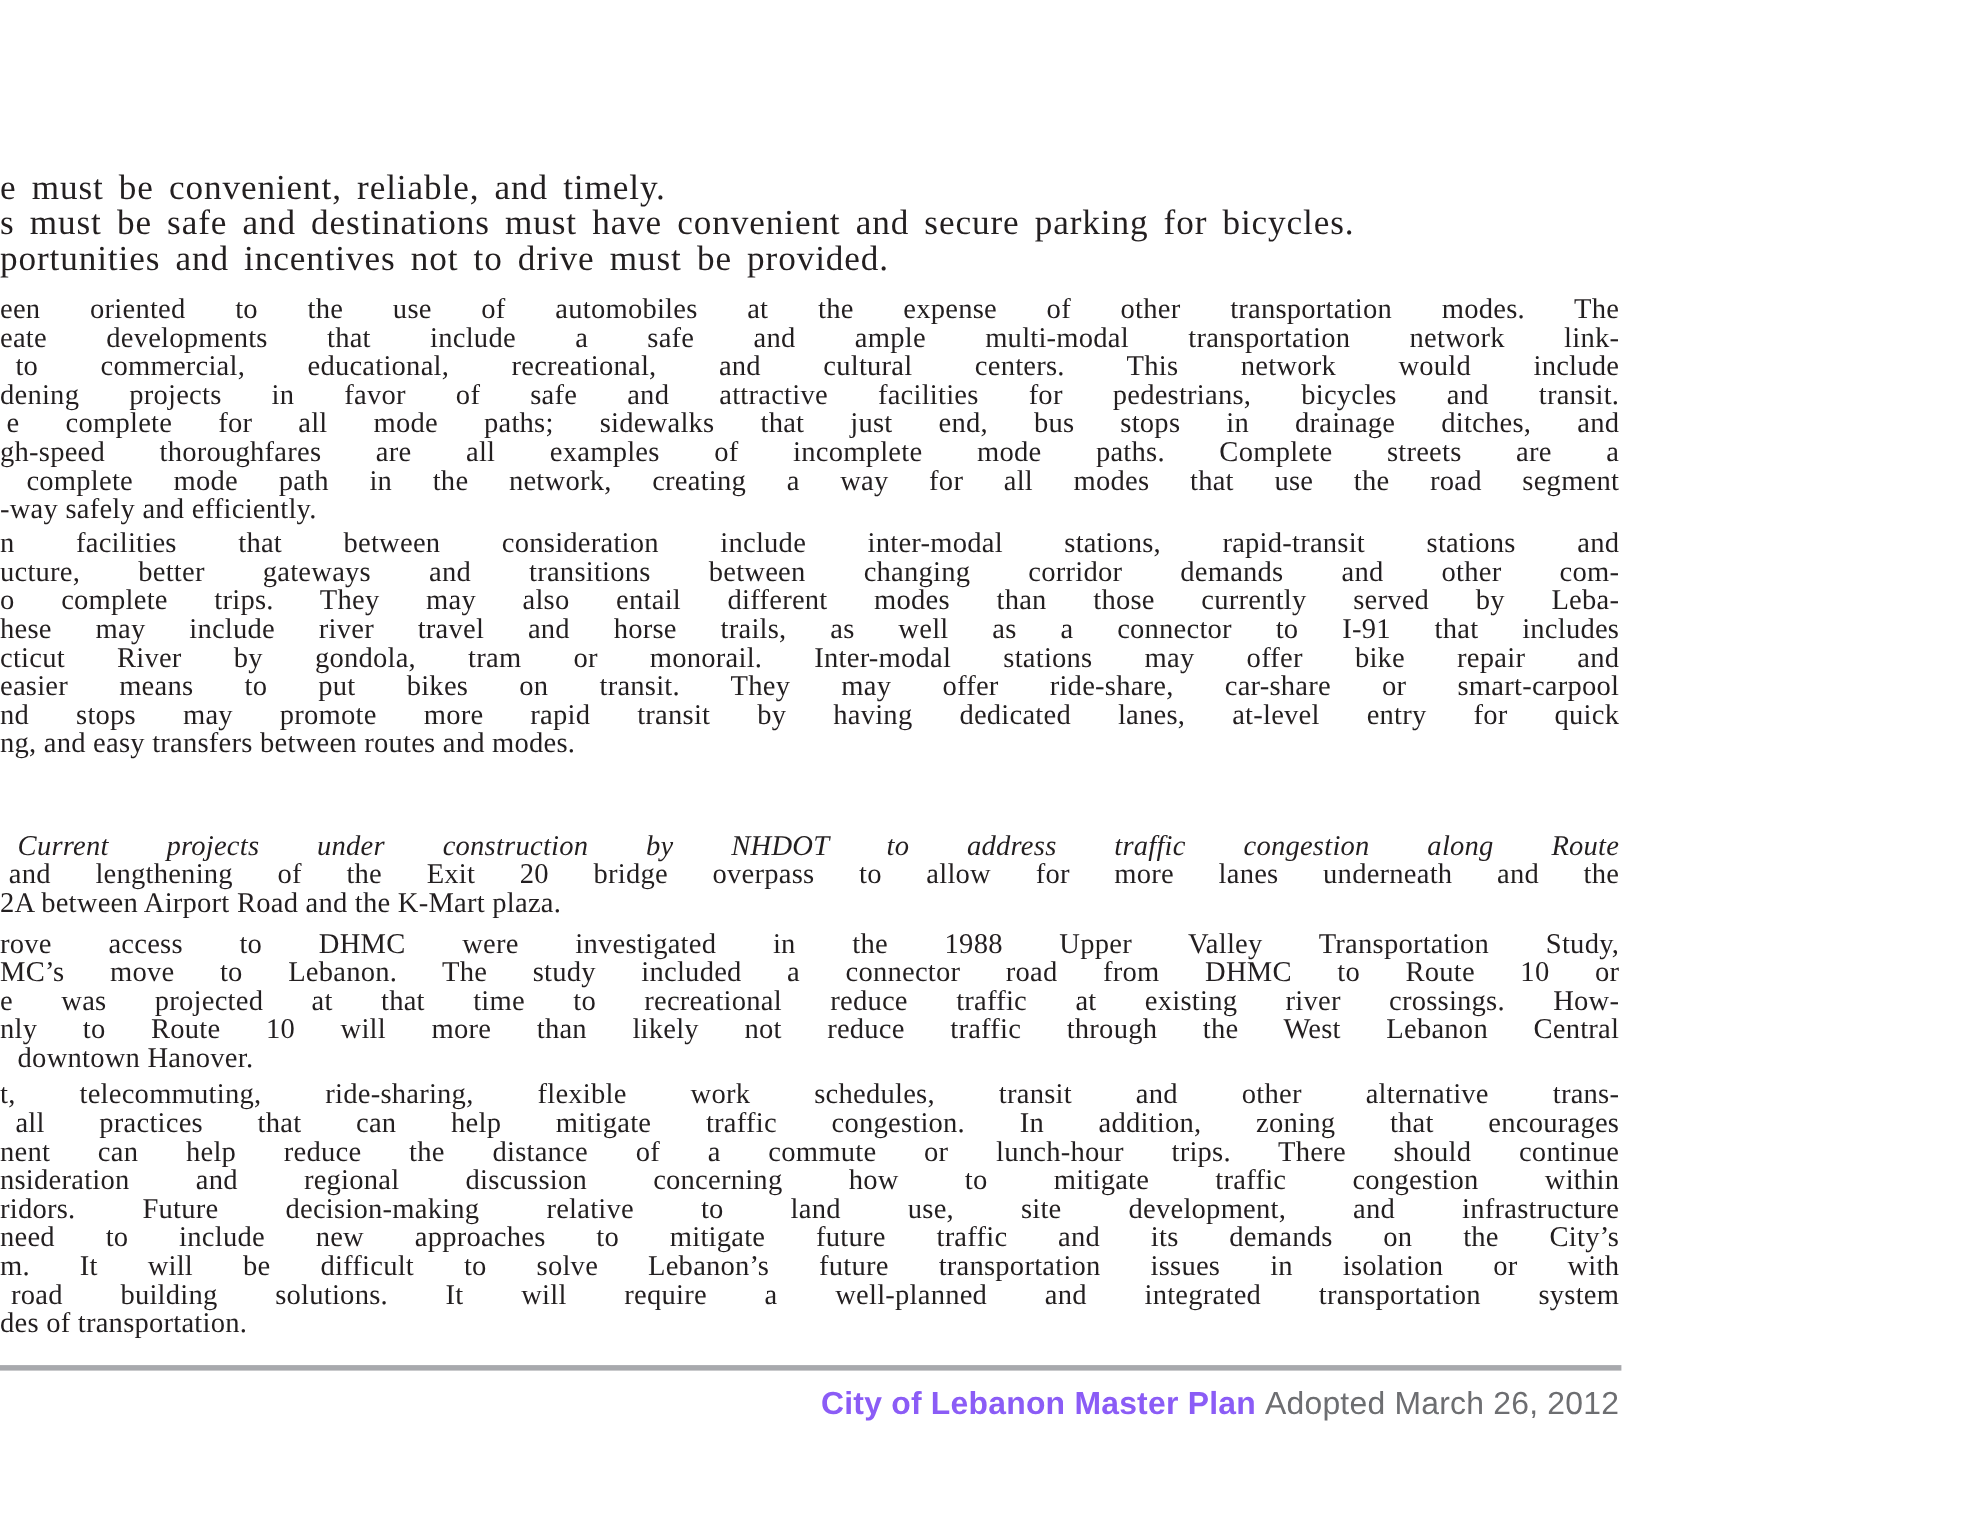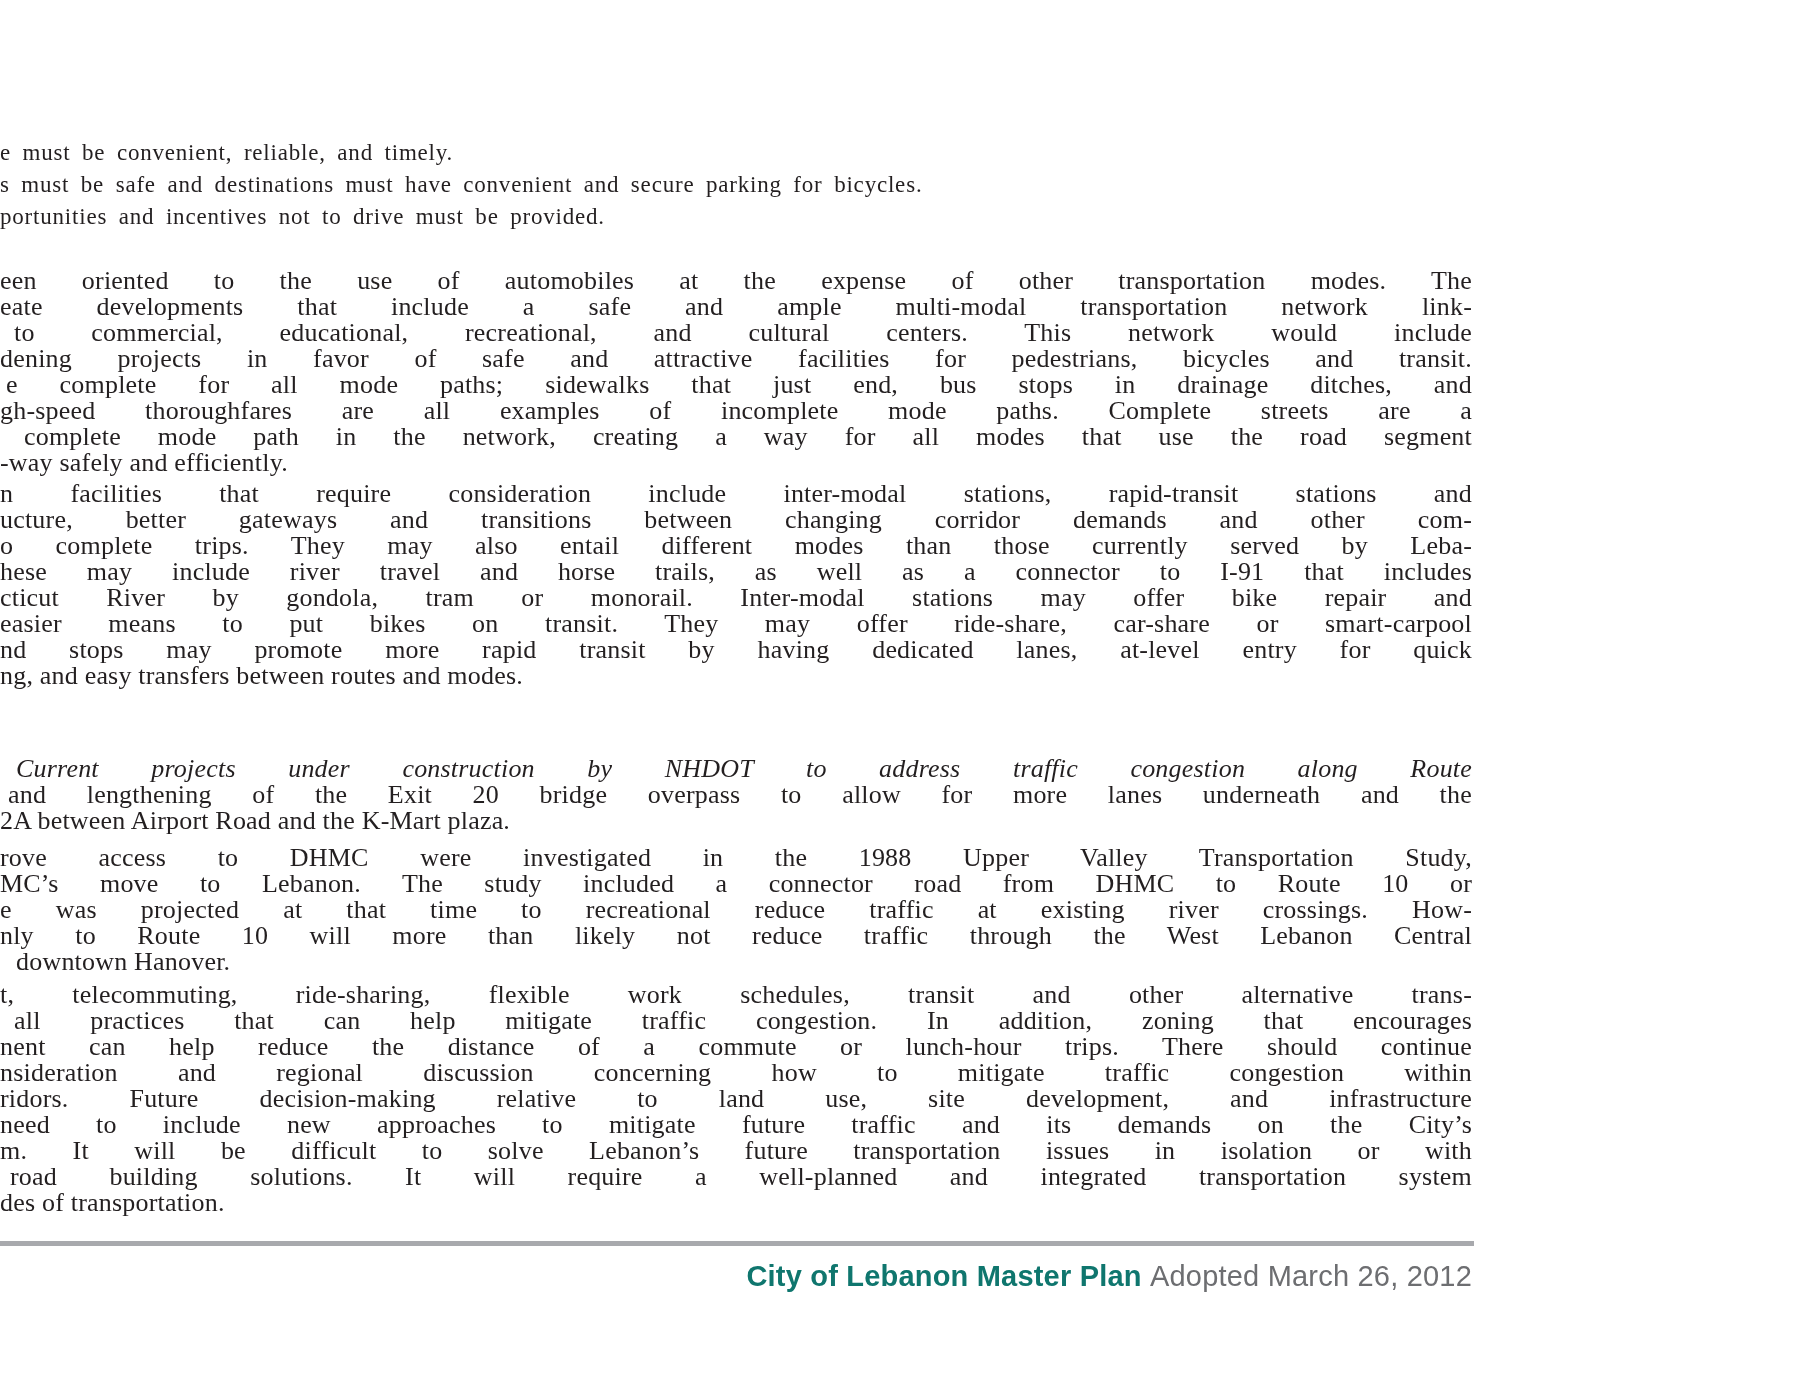--- a/index.html
+++ b/index.html
@@ -22,22 +22,22 @@
     font-size: 26px;
     line-height: 25.3px;
     letter-spacing: 0.2px;
   }
   .para .line { min-height: 1em; }
   .para .line.j {
     text-align: justify;
     text-align-last: justify;
   }
   .p1 {
-    top: 137px;
-    font-size: 23px;
+    top: 154px;
+    font-size: 32px;
     line-height: 32px;
     letter-spacing: 0.8px;
     word-spacing: 5px;
   }
   .p2 { top: 268px; }
   .p3 { top: 481px; }
   .p4 { top: 756px; }
   .p5 { top: 846px; line-height: 24px; }
   .p6 { top: 982px; }
   .footer-rule {
@@ -48,21 +48,21 @@
   .footer {
     position: absolute; left: 0; top: 1260px;
     width: 1472px;
     text-align: right;
     font-family: "Liberation Sans", "DejaVu Sans", sans-serif;
     font-size: 29px;
     line-height: 32px;
     color: #6d6e71;
     letter-spacing: 0.2px;
   }
-  .footer .b { font-weight: bold; color: #0f766e; }
+  .footer .b { font-weight: bold; color: #8b5cf6; }
 </style>
 </head>
 <body>
 
 <div class="page">
 
   <section class="para p1">
       <div class="line">e must be convenient, reliable, and timely.</div>
       <div class="line">s must be safe and destinations must have convenient and secure parking for bicycles.</div>
       <div class="line">portunities and incentives not to drive must be provided.</div>
@@ -71,21 +71,21 @@
       <div class="line j">een oriented to the use of automobiles at the expense of other transportation modes. The</div>
       <div class="line j">eate developments that include a safe and ample multi-modal transportation network link-</div>
       <div class="line j" style="padding-left: 14px;">to commercial, educational, recreational, and cultural centers. This network would include</div>
       <div class="line j">dening projects in favor of safe and attractive facilities for pedestrians, bicycles and transit.</div>
       <div class="line j" style="padding-left: 6px;">e complete for all mode paths; sidewalks that just end, bus stops in drainage ditches, and</div>
       <div class="line j">gh-speed thoroughfares are all examples of incomplete mode paths. Complete streets are a</div>
       <div class="line j" style="padding-left: 24px;">complete mode path in the network, creating a way for all modes that use the road segment</div>
       <div class="line">-way safely and efficiently.</div>
     </section>
   <section class="para p3">
-      <div class="line j">n facilities that require consideration include inter-modal stations, rapid-transit stations and</div>
+      <div class="line j">n facilities that between consideration include inter-modal stations, rapid-transit stations and</div>
       <div class="line j">ucture, better gateways and transitions between changing corridor demands and other com-</div>
       <div class="line j">o complete trips. They may also entail different modes than those currently served by Leba-</div>
       <div class="line j">hese may include river travel and horse trails, as well as a connector to I-91 that includes</div>
       <div class="line j">cticut River by gondola, tram or monorail. Inter-modal stations may offer bike repair and</div>
       <div class="line j">easier means to put bikes on transit. They may offer ride-share, car-share or smart-carpool</div>
       <div class="line j">nd stops may promote more rapid transit by having dedicated lanes, at-level entry for quick</div>
       <div class="line">ng, and easy transfers between routes and modes.</div>
     </section>
   <section class="para p4">
       <div class="line j" style="padding-left: 16px; font-style: italic;">Current projects under construction by NHDOT to address traffic congestion along Route</div>

